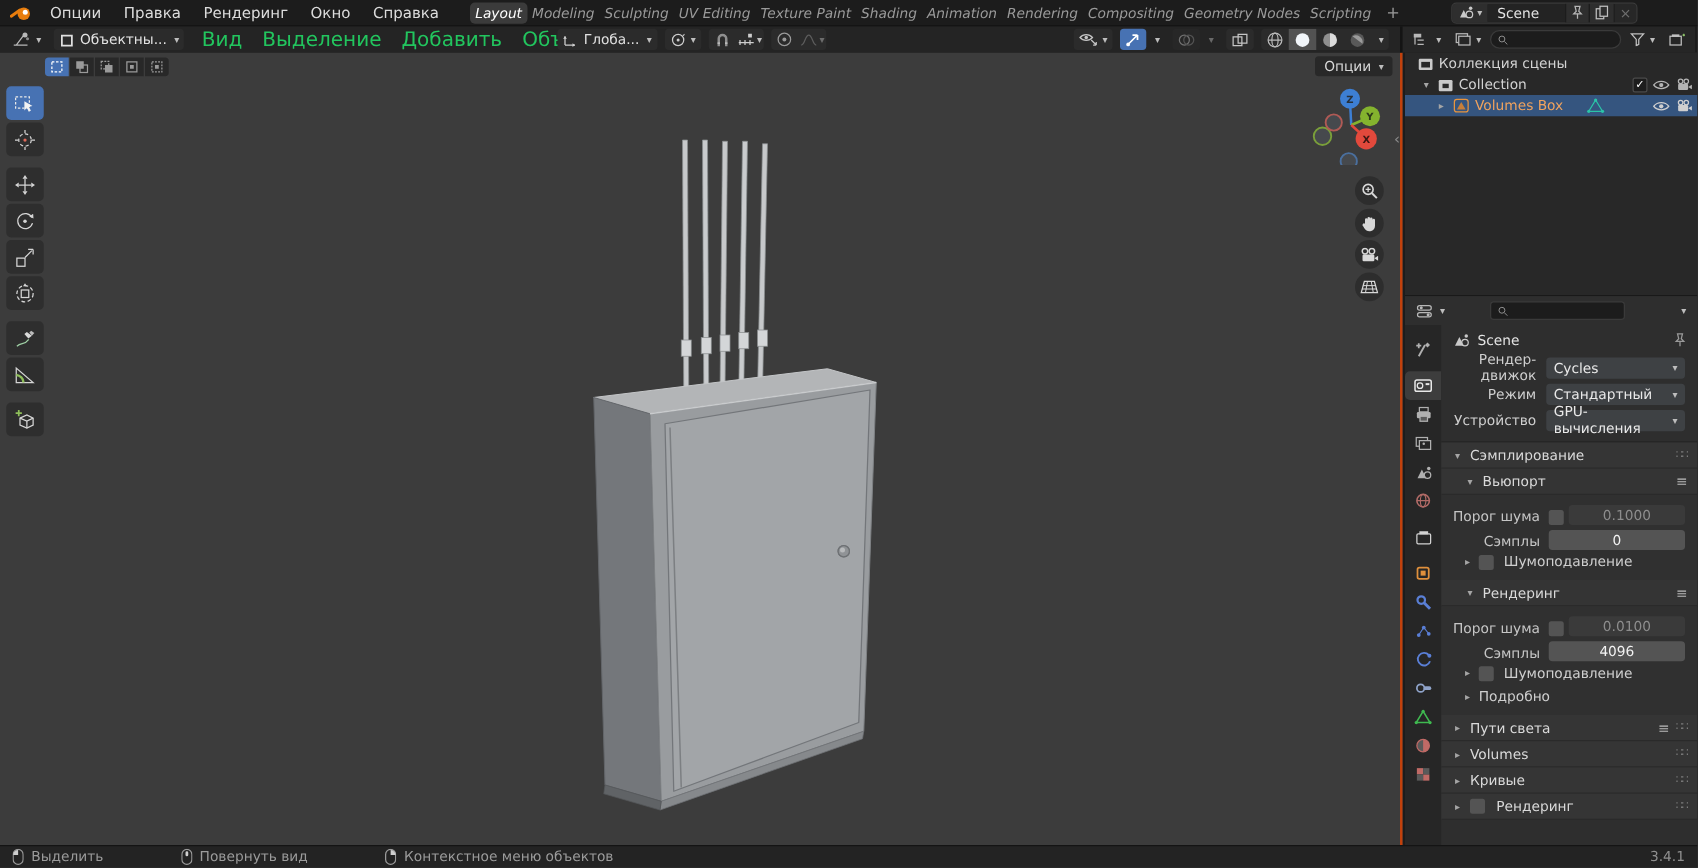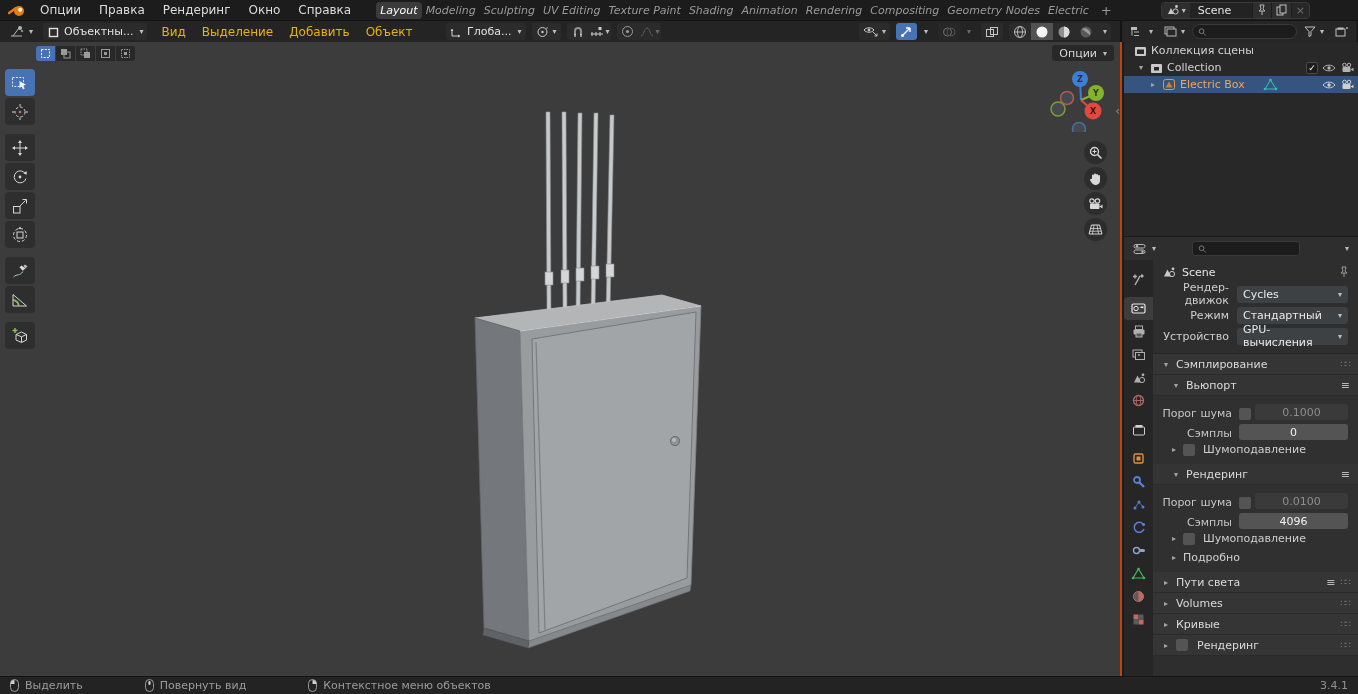--- a/index.html
+++ b/index.html
@@ -32,21 +32,21 @@
 
   
   .row2 { position:absolute; left:0; top:21px; width:1358px; height:21px; display:flex; z-index:5; }
   .vp-header { width:1122px; height:21px; background:#242424; position:relative;
     display:flex; align-items:center; border-right:2px solid #141414; }
   .outl-header { width:234px; height:21px; background:#262626; display:flex; align-items:center; padding:0 4px; gap:3px; }
   .hbtn { height:17px; display:flex; align-items:center; gap:2px; background:#2b2b2b; border-radius:3px; padding:0 4px; }
   .hbtn.plain { background:transparent; }
   .hbtn.blue { background:#4772b3; }
   .vp-menus { display:flex; margin-left:6px; }
-  .vp-menu { padding:2px 8px; font-size:12px; color:#eab308; }
+  .vp-menu { padding:2px 8px; font-size:16px; color:#22c55e; }
   .center-tools { position:absolute; left:446px; top:2px; display:flex; align-items:center; gap:6px; }
   .right-tools { position:absolute; right:9px; top:2px; display:flex; align-items:center; gap:6px; }
   .seggroup { display:flex; align-items:center; background:#2b2b2b; border-radius:3px; overflow:hidden; }
   .segbtn { width:22px; height:17px; display:flex; align-items:center; justify-content:center; }
   .segbtn.active { background:#525252; }
   .searchbox { flex:1; height:15px; background:#1c1c1c; border:1px solid #3a3a3a; border-radius:8px;
     display:flex; align-items:center; padding:0 5px; gap:4px; }
   .searchbox input { background:transparent; border:none; outline:none; color:#ddd; font-size:10px; width:100%; font-family:inherit; }
 
   
@@ -140,21 +140,21 @@
     <span class="ws-tab active">Layout</span>
     <span class="ws-tab">Modeling</span>
     <span class="ws-tab">Sculpting</span>
     <span class="ws-tab">UV Editing</span>
     <span class="ws-tab">Texture Paint</span>
     <span class="ws-tab">Shading</span>
     <span class="ws-tab">Animation</span>
     <span class="ws-tab">Rendering</span>
     <span class="ws-tab">Compositing</span>
     <span class="ws-tab">Geometry Nodes</span>
-    <span class="ws-tab">Electric</span>
+    <span class="ws-tab">Scripting</span>
     <span class="ws-add">+</span>
   </div>
   <div class="topbar-right">
     <div class="id-widget">
       <div class="id-seg">
         <svg width="14" height="12" viewBox="0 0 14 12">
           <path d="M2 10 L5 4 L8 10 Z" fill="#c9c9c9"></path>
             <circle cx="9.5" cy="7.5" r="2.6" fill="none" stroke="#c9c9c9"></circle>
           <circle cx="10.5" cy="2.5" r="1.4" fill="#c9c9c9"></circle>
         </svg>
@@ -579,21 +579,21 @@
       <rect x="2.5" y="5" width="8" height="5" rx="1" fill="#b4b4b4"></rect>
         <path d="M10.5 7.5 l3 -1.8 v3.6 z" fill="#b4b4b4"></path>
     </svg>
   </div>
   <div class="orow selected" style="padding-left:24px">
     <span class="disc">▸</span>
     <svg width="14" height="13" viewBox="0 0 14 13">
       <rect x="1.5" y="1.5" width="11" height="10" rx="2" fill="none" stroke="#e8953f"></rect>
       <path d="M7 3.5 L10.5 9.5 h-7 z" fill="#c77f3a"></path>
     </svg>
-    <span class="oname-active">Electric Box</span>
+    <span class="oname-active">Volumes Box</span>
     <svg width="15" height="13" viewBox="0 0 15 13" style="margin-left:14px">
       <path d="M7.5 2 L13 11 H2 Z" fill="none" stroke="#2bc4a8"></path>
       <circle cx="7.5" cy="2" r="1.3" fill="#2bc4a8"></circle>
         <circle cx="13" cy="11" r="1.3" fill="#2bc4a8"></circle>
         <circle cx="2" cy="11" r="1.3" fill="#2bc4a8"></circle>
     </svg>
     <span class="spacer"></span>
     <svg width="14" height="10" viewBox="0 0 14 10">
       <path d="M1 5 C4 1.2 10 1.2 13 5 C10 8.8 4 8.8 1 5 Z" fill="none" stroke="#cfcfcf"></path>
         <circle cx="7" cy="5" r="1.7" fill="#cfcfcf"></circle>

